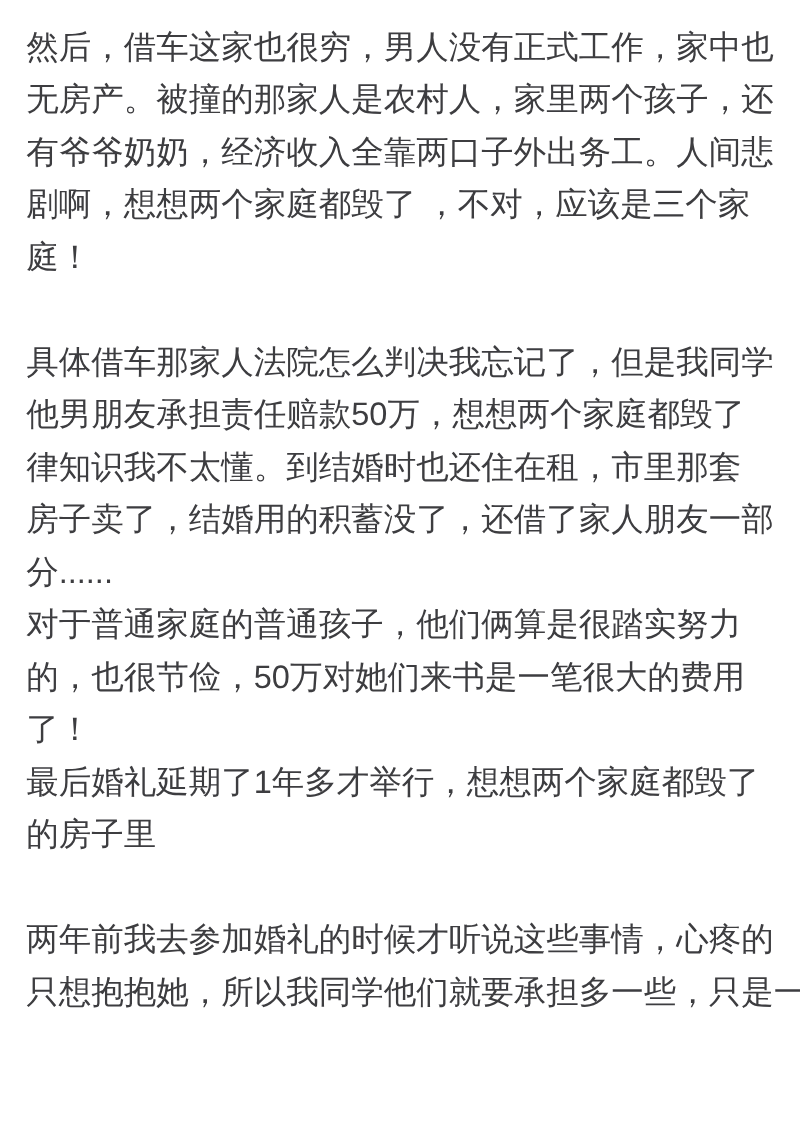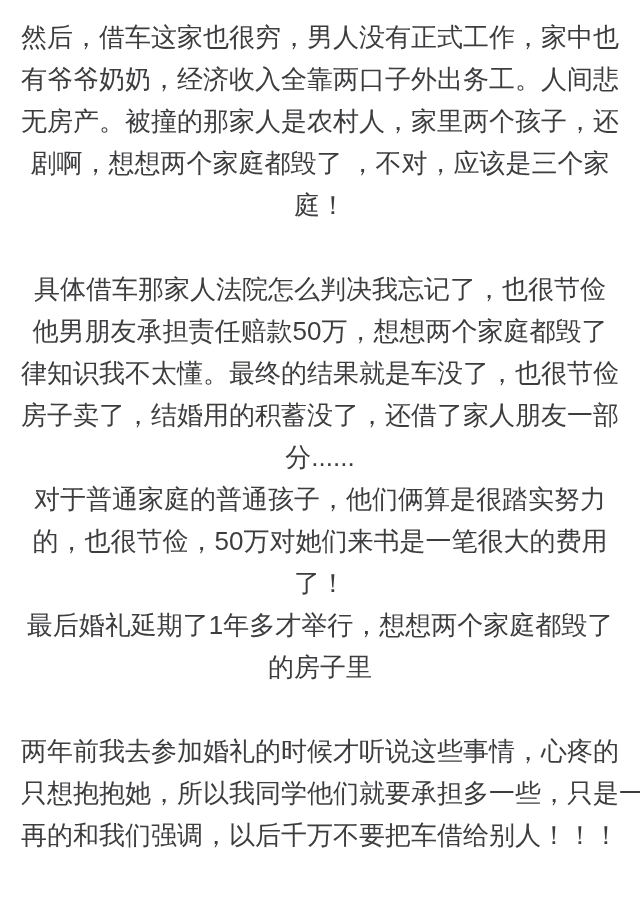--- a/index.html
+++ b/index.html
@@ -8,21 +8,20 @@
   }
   body {
     width: 640px;
     height: 903px;
     background: #ffffff;
     overflow: hidden;
     font-family: "Liberation Sans", sans-serif;
   }
   .page {
     padding: 16px 21px 0 21px;
-    text-align: center;
   }
   .para {
     margin: 0;
   }
   .para.gap-after {
     margin-bottom: 42px;
   }
   .line {
     font-size: 26px;
     line-height: 42px;
@@ -32,44 +31,43 @@
     letter-spacing: 0;
   }
 </style>
 </head>
 <body>
 
 <main class="page">
 
   <section class="para gap-after">
     <div class="line">然后，借车这家也很穷，男人没有正式工作，家中也</div>
+    <div class="line">无房产。被撞的那家人是农村人，家里两个孩子，还</div>
     <div class="line">有爷爷奶奶，经济收入全靠两口子外出务工。人间悲</div>
-    <div class="line">无房产。被撞的那家人是农村人，家里两个孩子，还</div>
     <div class="line">剧啊，想想两个家庭都毁了 ，不对，应该是三个家</div>
     <div class="line">庭！</div>
   </section>
 
   <section class="para">
-    <div class="line">具体借车那家人法院怎么判决我忘记了，也很节俭</div>
+    <div class="line">具体借车那家人法院怎么判决我忘记了，但是我同学</div>
     <div class="line">他男朋友承担责任赔款50万，想想两个家庭都毁了</div>
-    <div class="line">律知识我不太懂。最终的结果就是车没了，也很节俭</div>
+    <div class="line">律知识我不太懂。到结婚时也还住在租，市里那套</div>
     <div class="line">房子卖了，结婚用的积蓄没了，还借了家人朋友一部</div>
     <div class="line">分......</div>
   </section>
 
   <section class="para">
     <div class="line">对于普通家庭的普通孩子，他们俩算是很踏实努力</div>
     <div class="line">的，也很节俭，50万对她们来书是一笔很大的费用</div>
     <div class="line">了！</div>
   </section>
 
   <section class="para gap-after">
     <div class="line">最后婚礼延期了1年多才举行，想想两个家庭都毁了</div>
     <div class="line">的房子里</div>
   </section>
 
   <section class="para">
     <div class="line">两年前我去参加婚礼的时候才听说这些事情，心疼的</div>
     <div class="line">只想抱抱她，所以我同学他们就要承担多一些，只是一</div>
-    <div class="line">再的和我们强调，以后千万不要把车借给别人！！！</div>
   </section>
 
 </main>
 
 </body></html>

